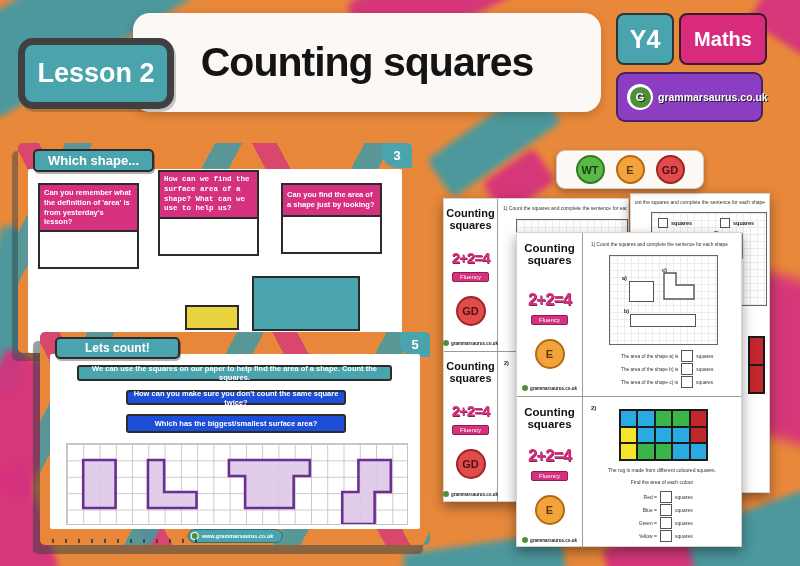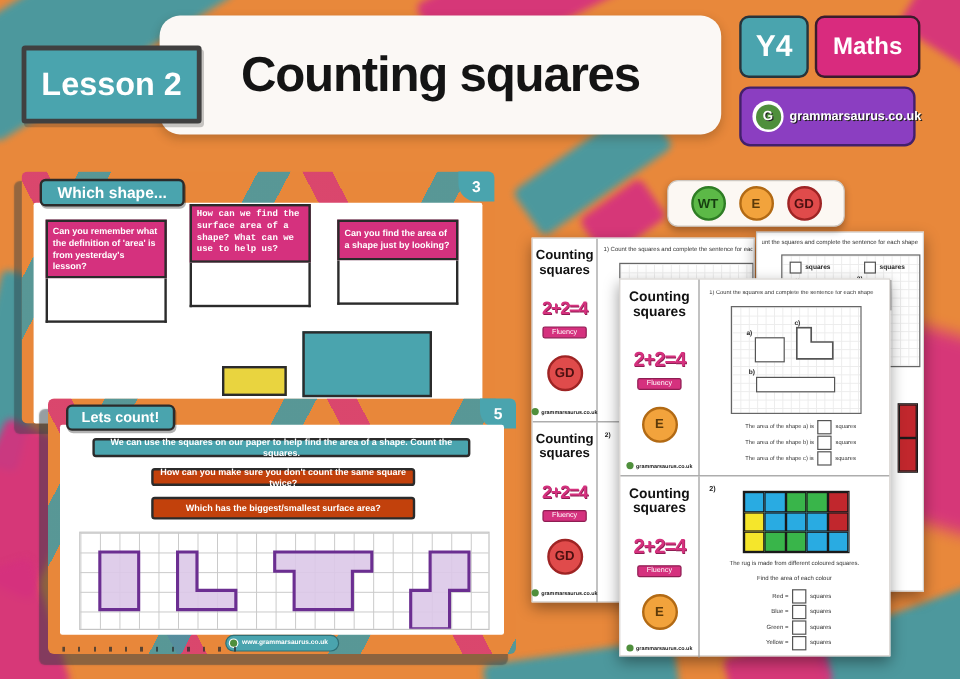--- a/index.html
+++ b/index.html
@@ -4,22 +4,22 @@
 <style>
   html,body{margin:0;padding:0;background:#777;}
   #stage{position:relative;width:800px;height:566px;overflow:hidden;background:#E8883B;
          font-family:"Liberation Sans",sans-serif;}
   .abs{position:absolute;}
   .dec{position:absolute;filter:blur(3px);opacity:.92;border-radius:6px;}
   .dec.teal{background:#3F9AA6;}
   .dec.pink{background:#D5317E;}
 
   
-  .lesson-badge{left:18px;top:38px;width:142px;height:57px;background:#4AA4AE;border:4px solid #404040;
-     border-radius:3px;color:#fff;font-weight:bold;font-size:27px;display:flex;align-items:center;
+  .lesson-badge{left:18px;top:38px;width:142px;height:57px;background:#4AA4AE;border:7px solid #404040;
+     border-radius:15px;color:#fff;font-weight:bold;font-size:27px;display:flex;align-items:center;
      justify-content:center;box-shadow:2px 3px 0 rgba(40,40,40,.25);z-index:8;}
   .title-card{left:133px;top:13px;width:468px;height:99px;background:#FBF8F5;border-radius:17px;
      display:flex;align-items:center;justify-content:center;box-shadow:0 3px 8px rgba(60,40,10,.25);z-index:7;}
   .title-card h1{margin:0;font-size:41px;letter-spacing:-1px;color:#141414;}
   .y4-badge{left:616px;top:13px;width:54px;height:48px;background:#4AA4AE;border:2px solid #27343b;
      border-radius:8px;color:#fff;font-weight:bold;font-size:25px;display:flex;align-items:center;justify-content:center;z-index:8;}
   .maths-badge{left:679px;top:13px;width:84px;height:48px;background:#D92B7E;border:2px solid #3b1c2c;
      border-radius:8px;color:#fff;font-weight:bold;font-size:20px;display:flex;align-items:center;justify-content:center;z-index:8;}
   .brand-badge{left:616px;top:72px;width:147px;height:50px;background:#8B3EC1;border:2px solid #43206b;
      border-radius:9px;display:flex;align-items:center;gap:5px;padding-left:9px;box-sizing:border-box;z-index:8;}
@@ -36,36 +36,36 @@
   .slide1{left:18px;top:143px;width:394px;height:210px;z-index:2;box-shadow:-6px 8px 1px rgba(47,62,68,.45);}
   .slide2{left:40px;top:332px;width:390px;height:213px;z-index:3;box-shadow:-7px 9px 1px rgba(47,62,68,.5);}
   .slide2:after{content:"";position:absolute;left:12px;bottom:2px;width:150px;height:4px;
       background:repeating-linear-gradient(90deg,#2d2d2d 0 2px,transparent 2px 13px);opacity:.75;}
   .page-tab{position:absolute;right:0;top:0;width:30px;height:25px;background:#4AA4AE;
       border-bottom-left-radius:15px;border-top-right-radius:5px;color:#fff;font-weight:bold;font-size:13px;
       display:flex;align-items:center;justify-content:center;}
   .slide-header{position:absolute;left:15px;top:5px;background:#4AA4AE;border:2px solid #2b2b2b;border-radius:5px;
       color:#fff;font-weight:bold;padding:2px 13px;box-shadow:1px 2px 0 rgba(0,0,0,.3);}
   .slide1 .slide-header{font-size:13px;top:6px;}
-  .slide2 .slide-header{font-size:12px;padding:2px 11px;}
+  .slide2 .slide-header{font-size:12px;padding:2px 28px;}
   .slide-white{position:absolute;background:#fff;border-radius:2px;}
   .s1-white{left:10px;right:10px;top:26px;bottom:0;}
   .s2-white{left:10px;right:10px;top:22px;bottom:16px;}
 
   .q-col{position:absolute;width:101px;}
   .q-pink{background:#D5317E;border:2px solid #2b2b2b;color:#fff;font-weight:bold;font-size:7.5px;
       line-height:1.3;padding:3px 4px;min-height:26px;display:flex;align-items:center;justify-content:center;}
   .q-white{background:#fff;border:2px solid #2b2b2b;border-top:none;height:35px;}
   .yellow-rect{background:#E9D43F;border:2px solid #2b2b2b;}
   .teal-rect{background:#4AA4AE;border:2px solid #2b2b2b;}
 
   .banner{position:absolute;border:2px solid #2b2b2b;border-radius:3px;color:#fff;font-weight:bold;
       font-size:7.5px;display:flex;align-items:center;justify-content:center;text-align:center;padding:1px 4px;box-sizing:border-box;}
   .banner.teal{background:#4AA4AE;}
-  .banner.pink{background:#c2410c;}
+  .banner.pink{background:#1d4ed8;}
   .s2-grid{position:absolute;left:16px;top:89px;width:342px;height:82px;border:1px solid #c4c4c4;
       background-image:linear-gradient(#c9c9c9 1px,transparent 1px),linear-gradient(90deg,#c9c9c9 1px,transparent 1px);
       background-size:16.28px 16.4px;box-sizing:border-box;}
   .s2-grid svg{position:absolute;left:0;top:0;}
   .oval-footer{position:absolute;bottom:2px;left:50%;transform:translateX(-50%);background:#4AA4AE;
       border:1px solid #2e6e75;border-radius:9px;height:12px;display:flex;align-items:center;gap:3px;padding:0 8px 0 2px;}
   .oval-footer .dot{width:8px;height:8px;border-radius:50%;background:#fff;display:flex;align-items:center;justify-content:center;}
   .oval-footer .dot i{width:6px;height:6px;border-radius:50%;background:#4F8F3C;display:block;}
   .oval-footer span{color:#fff;font-size:5.5px;font-weight:bold;}
 

